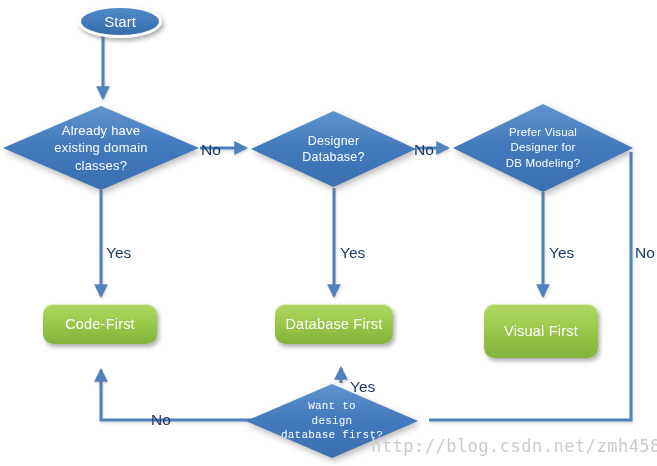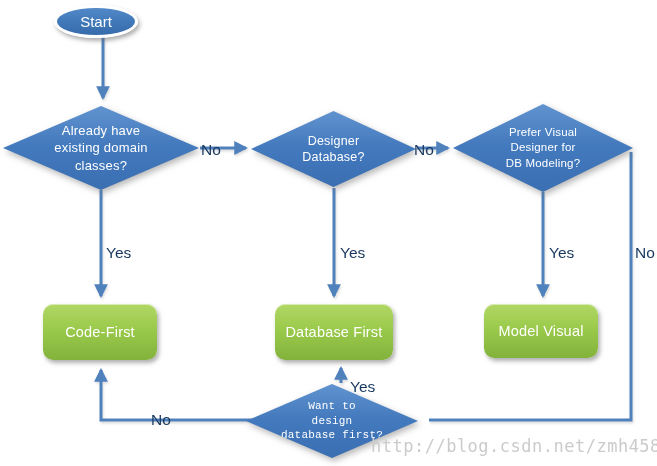--- a/index.html
+++ b/index.html
@@ -4,41 +4,41 @@
 <style>
   html,body{margin:0;padding:0;background:#fff;}
   .canvas{
     position:relative;width:657px;height:466px;background:#ffffff;overflow:hidden;
     font-family:"Liberation Sans",sans-serif;
   }
   .edges{position:absolute;left:0;top:0;filter:drop-shadow(1px 2px 1px rgba(120,120,120,0.25));}
 
   
   .start{
-    position:absolute;left:54px;top:5px;width:78px;height:27px;
+    position:absolute;left:78px;top:5px;width:78px;height:27px;
     background:linear-gradient(180deg,#5289c8 0%,#3f77b8 55%,#386cab 100%);
     border:3px solid #ffffff;border-radius:50%;
     box-shadow:2px 3px 4px rgba(110,110,110,0.55);
     display:flex;align-items:center;justify-content:center;
     color:#fff;font-size:15px;
   }
 
   
   .dwrap{position:absolute;filter:drop-shadow(2px 3px 3px rgba(110,110,110,0.5));}
   .diamond{
     width:100%;height:100%;
     clip-path:polygon(50% 0,100% 50%,50% 100%,0 50%);
     background:linear-gradient(180deg,#6093cf 0%,#4379bd 48%,#3a6fb2 100%);
     display:flex;align-items:center;justify-content:center;text-align:center;
   }
   .dtext{color:#fff;white-space:pre-line;line-height:1.32;letter-spacing:0.2px;}
 
   
   .result{
-    position:absolute;height:56px;border-radius:10px;
+    position:absolute;height:40px;border-radius:10px;
     background:linear-gradient(180deg,#b1d765 0%,#9aca4b 45%,#83b23c 100%);
     box-shadow:2px 3px 4px rgba(110,110,110,0.55), inset 0 1px 0 rgba(255,255,255,0.5);
     display:flex;align-items:center;justify-content:center;
     color:#fff;font-size:14.5px;letter-spacing:0.2px;
   }
 
   
   .elabel{position:absolute;color:#17375e;font-size:15.5px;margin-top:12px;}
 
   .watermark{
@@ -106,21 +106,21 @@
 
   <div class="result" style="left:43px;top:304px;width:114px;">
     <span>Code-First</span>
   </div>
 
   <div class="result" style="left:275px;top:304px;width:118px;">
     <span>Database First</span>
   </div>
 
   <div class="result" style="left:484px;top:304px;width:114px;height:54px;">
-    <span>Model Visual</span>
+    <span>Visual First</span>
   </div>
 
   <div class="elabel" style="left:201px;top:129px;">No</div>
   <div class="elabel" style="left:414px;top:129px;">No</div>
   <div class="elabel" style="left:106px;top:232px;">Yes</div>
   <div class="elabel" style="left:340px;top:232px;">Yes</div>
   <div class="elabel" style="left:549px;top:232px;">Yes</div>
   <div class="elabel" style="left:635px;top:232px;">No</div>
   <div class="elabel" style="left:350px;top:366px;">Yes</div>
   <div class="elabel" style="left:151px;top:399px;">No</div>

